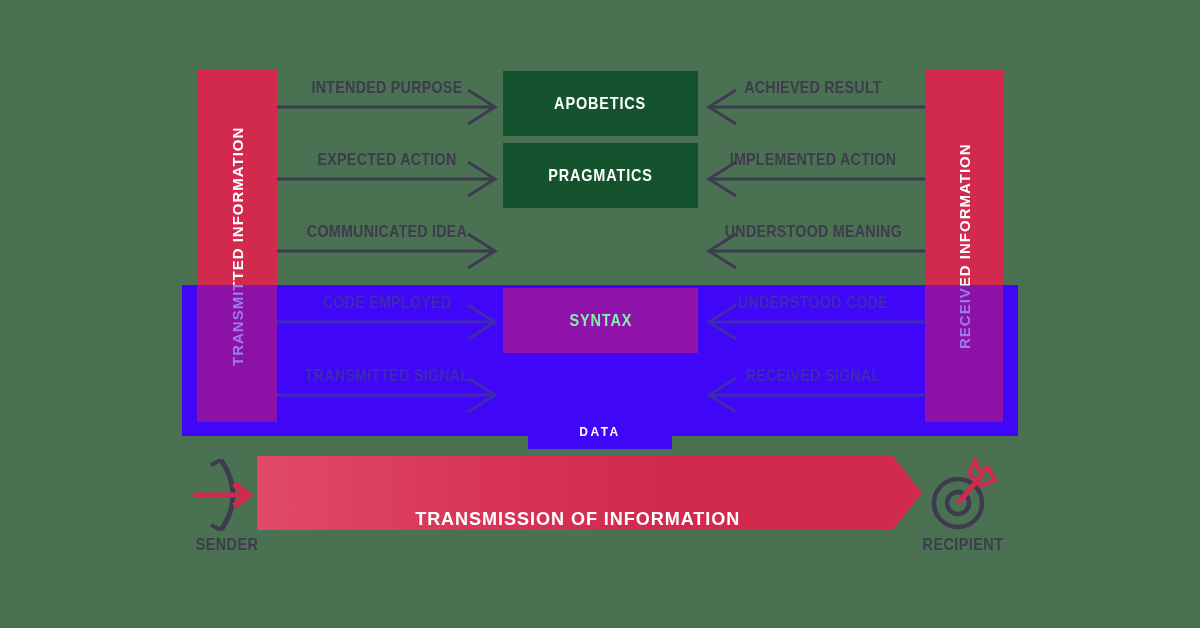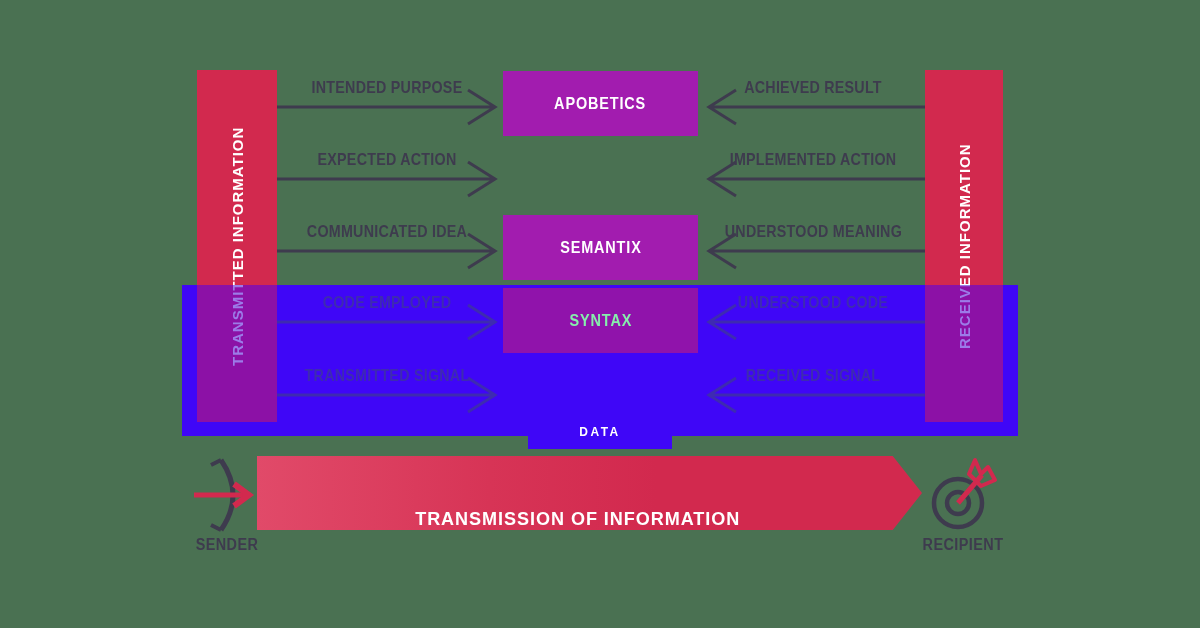--- a/index.html
+++ b/index.html
@@ -27,21 +27,21 @@
   }
   .seg-top .vtext{top:0;color:#FFFFFF;}
   .seg-bottom .vtext{top:-215px;color:#9C7BE8;}
 
   
   .box{
     position:absolute;left:503px;width:195px;height:65px;
     display:flex;align-items:center;justify-content:center;
   }
   .box span{font-size:17px;letter-spacing:1px;transform:scaleX(.85);white-space:nowrap;}
-  .box-info{background:#a21caf;color:#FFFFFF;}
+  .box-info{background:#14532d;color:#FFFFFF;}
   .box-data{background:#9013AB;color:#86efac;}
 
   
   .arrow{position:absolute;width:224px;height:40px;}
   .arrow path{fill:none;stroke-width:3px;}
   .arrow-info path{stroke:#3E3B4E;}
   .arrow-data path{stroke:#3E2BB1;}
   .arrow-left{left:277px;}
   .arrow-right{left:701px;}
 
@@ -117,32 +117,32 @@
     </div>
   <svg class="arrow arrow-right arrow-info" style="top:87px" viewBox="0 0 224 40">
       <path d="M8 20 H224 M35 3 L8 20 L35 37"></path>
     </svg>
   <div class="lbl lbl-right lbl-info" style="top:78px">ACHIEVED RESULT</div>
 
   <div class="lbl lbl-left lbl-info" style="top:150px">EXPECTED ACTION</div>
   <svg class="arrow arrow-left arrow-info" style="top:159px" viewBox="0 0 224 40">
       <path d="M0 20 H216 M191 3 L218 20 L191 37"></path>
     </svg>
+  <div class="box box-info" style="top:143px">
+      <span>PRAGMATICS</span>
+    </div>
   <svg class="arrow arrow-right arrow-info" style="top:159px" viewBox="0 0 224 40">
       <path d="M8 20 H224 M35 3 L8 20 L35 37"></path>
     </svg>
   <div class="lbl lbl-right lbl-info" style="top:150px">IMPLEMENTED ACTION</div>
 
   <div class="lbl lbl-left lbl-info" style="top:222px">COMMUNICATED IDEA</div>
   <svg class="arrow arrow-left arrow-info" style="top:231px" viewBox="0 0 224 40">
       <path d="M0 20 H216 M191 3 L218 20 L191 37"></path>
     </svg>
-  <div class="box box-info" style="top:215px">
-      <span>SEMANTIX</span>
-    </div>
   <svg class="arrow arrow-right arrow-info" style="top:231px" viewBox="0 0 224 40">
       <path d="M8 20 H224 M35 3 L8 20 L35 37"></path>
     </svg>
   <div class="lbl lbl-right lbl-info" style="top:222px">UNDERSTOOD MEANING</div>
 
   <div class="lbl lbl-left lbl-data" style="top:293px">CODE EMPLOYED</div>
   <svg class="arrow arrow-left arrow-data" style="top:302px" viewBox="0 0 224 40">
       <path d="M0 20 H216 M191 3 L218 20 L191 37"></path>
     </svg>
   <div class="box box-data" style="top:288px">

